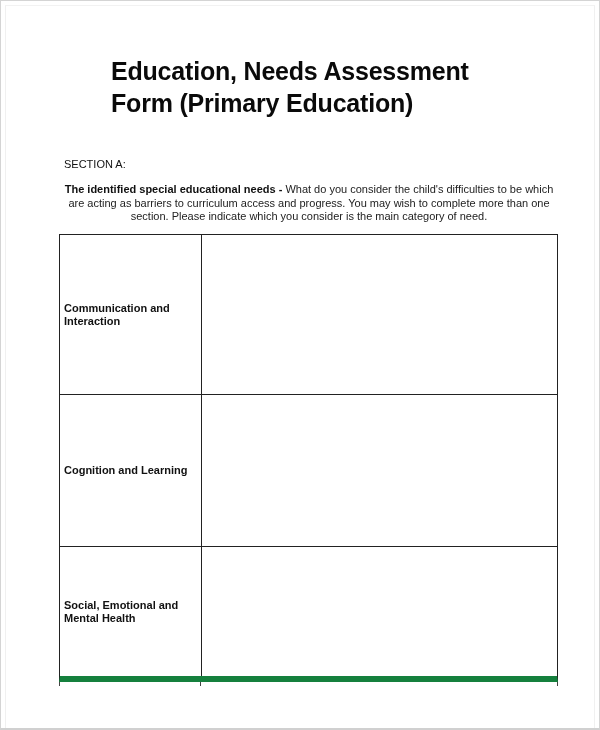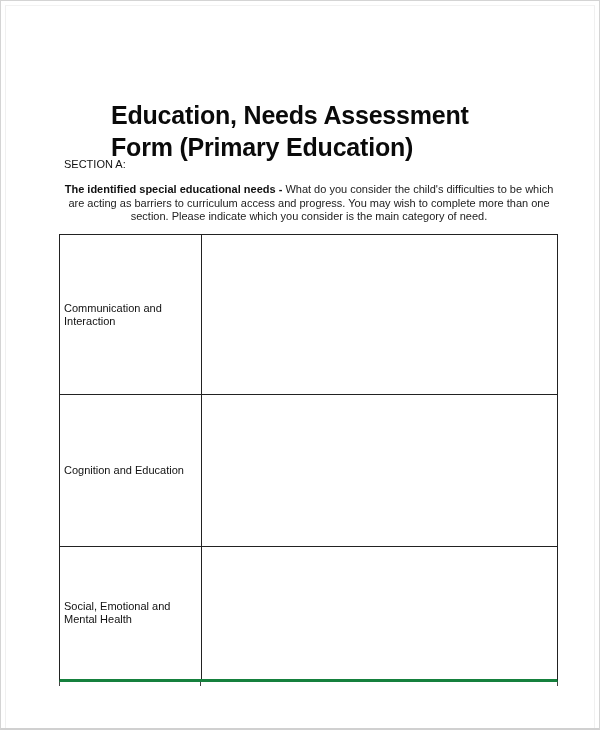--- a/index.html
+++ b/index.html
@@ -1,30 +1,30 @@
 <!DOCTYPE html>
 <html><head>
   <meta charset="utf-8">
   <style>
     html, body { margin: 0; padding: 0; background: #ffffff; }
     body { width: 600px; height: 730px; position: relative; overflow: hidden; font-family: "Liberation Sans", sans-serif; color: #111; }
     .page-frame { position: absolute; left: 0; top: 0; width: 598px; height: 727px; border: 1px solid #d4d4d4; border-bottom: 2px solid #d0d0d0; box-sizing: content-box; }
     .inner-frame { position: absolute; left: 4px; top: 4px; right: 4px; bottom: 0; border-left: 1px solid #f0f0f0; border-right: 1px solid #f0f0f0; border-top: 1px solid #f2f2f2; }
-    .title { position: absolute; left: 111px; top: 55px; width: 400px; font-weight: bold; font-size: 25px; line-height: 32px; color: #0a0a0a; letter-spacing: -0.2px; margin-top: 44px; }
+    .title { position: absolute; left: 111px; top: 55px; width: 400px; font-weight: bold; font-size: 25px; line-height: 32px; color: #0a0a0a; letter-spacing: -0.2px; }
     .section-label { position: absolute; left: 64px; top: 158px; font-size: 11px; font-weight: normal; color: #111; }
     .intro { position: absolute; left: 64px; top: 183px; width: 490px; font-size: 11px; line-height: 13.5px; color: #222; text-align: center; }
     .intro b { color: #111; }
     .grid { position: absolute; left: 59px; top: 234px; width: 499px; }
     .row { position: relative; border-left: 1px solid #222; border-right: 1px solid #222; border-top: 1px solid #222; box-sizing: border-box; }
     .row .label-cell { position: absolute; left: 0; top: 0; bottom: 0; width: 141px; border-right: 1px solid #222; display: flex; align-items: center; }
-    .row .label { padding-left: 4px; font-size: 11px; font-weight: normal; line-height: 13px; color: #111; width: 130px; }
+    .row .label { padding-left: 4px; font-size: 11px; font-weight: bold; line-height: 13px; color: #111; width: 130px; }
     .row .value-cell { position: absolute; left: 142px; right: 0; top: 0; bottom: 0; }
     .row.r1 { height: 160px; }
     .row.r2 { height: 152px; }
-    .row.r3 { height: 136px; border-bottom: 3px solid #15803d; }
+    .row.r3 { height: 136px; border-bottom: 6px solid #15803d; }
     .tail { position: relative; height: 4px; }
     .tail .t-left { position: absolute; left: 0; top: 0; height: 4px; border-left: 1px solid #444; }
     .tail .t-mid { position: absolute; left: 141px; top: 0; height: 4px; border-left: 1px solid #444; }
     .tail .t-right { position: absolute; right: 0; top: 0; height: 4px; border-left: 1px solid #444; }
   </style>
 </head>
 <body>
 
 <div class="page-frame">
   <div class="inner-frame"></div>
@@ -38,21 +38,21 @@
 
 <div class="grid">
   <div class="row r1">
     <div class="label-cell">
       <div class="label">Communication and Interaction</div>
     </div>
     <div class="value-cell"></div>
   </div>
   <div class="row r2">
     <div class="label-cell">
-      <div class="label">Cognition and Education</div>
+      <div class="label">Cognition and Learning</div>
     </div>
     <div class="value-cell"></div>
   </div>
   <div class="row r3">
     <div class="label-cell">
       <div class="label">Social, Emotional and Mental Health</div>
     </div>
     <div class="value-cell"></div>
   </div>
   <div class="tail">

